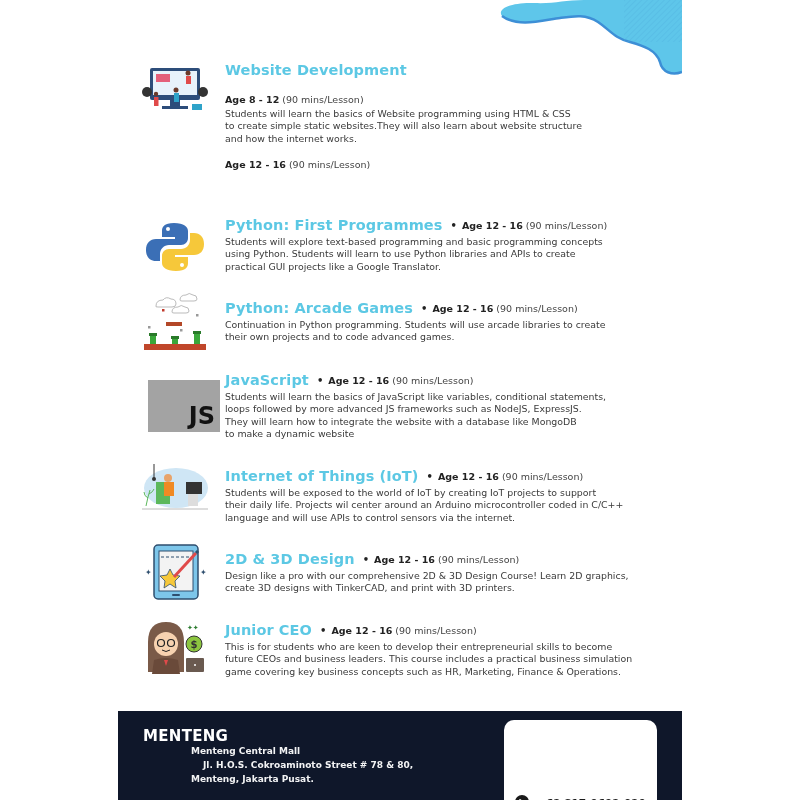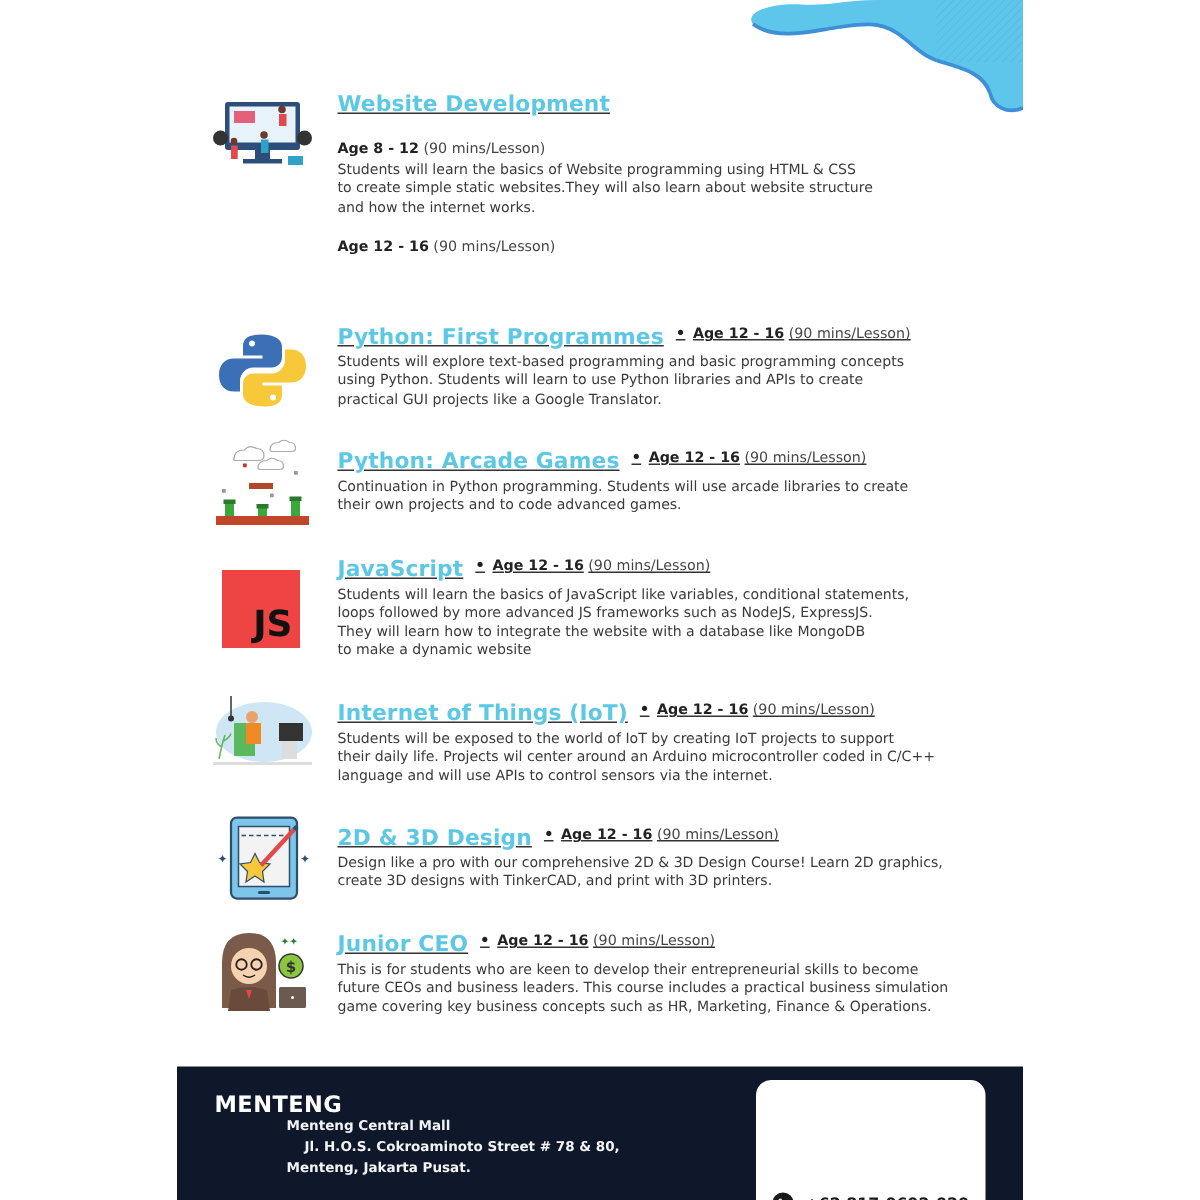--- a/index.html
+++ b/index.html
@@ -5,21 +5,21 @@
   * { box-sizing: border-box; margin: 0; padding: 0; }
   html, body { width: 800px; height: 800px; background: #ffffff; overflow: hidden; }
   body { position: relative; font-family: "DejaVu Sans", sans-serif; color: #333; }
 
   .blob { position: absolute; left: 494px; top: 0; width: 188px; height: 76px; }
 
   .course { position: absolute; left: 140px; width: 540px; }
   .course .icon { position: absolute; left: 0; top: 0; width: 70px; height: 60px; }
   .course .body { position: absolute; left: 85px; top: 0; width: 455px; }
 
-  .title-row { display: flex; align-items: flex-start; white-space: nowrap; text-decoration: underline; }
+  .title-row { display: flex; align-items: center; white-space: nowrap; }
   .ctitle { font-family: "DejaVu Sans", sans-serif; font-weight: bold; color: #5cc8e4; font-size: 14.5px; letter-spacing: 0.1px; }
   .bullet { font-size: 10px; color: #222; margin: 0 5px 0 8px; font-weight: bold; }
   .age { font-size: 9.5px; color: #222; font-weight: bold; }
   .dur { font-size: 9.5px; color: #444; font-weight: normal; margin-left: 3px; }
   .desc { font-size: 9.4px; line-height: 12.4px; color: #3a3a3a; margin-top: 3px; white-space: pre-line; }
   .sub { margin-top: 5px; }
   .sub .age-line { font-size: 9.5px; }
 
   .footer { position: absolute; left: 118px; top: 711px; width: 564px; height: 89px; background: #0f172a; }
   .loc-name { position: absolute; left: 25px; top: 16px; font-weight: bold; color: #fff; font-size: 15px; letter-spacing: 0.3px; }
@@ -123,21 +123,21 @@
       <span class="bullet">•</span>
       <span class="age">Age 12 - 16</span>
         <span class="dur">(90 mins/Lesson)</span>
     </div>
     <div class="desc">Continuation in Python programming. Students will use arcade libraries to create
 their own projects and to code advanced games.</div>
   </div>
 </div>
 
 <div class="course" style="top:372px;">
-  <div class="icon" style="left:8px;top:8px;width:52px;height:52px;background:#ef4444;position:absolute;">
+  <div class="icon" style="left:8px;top:8px;width:72px;height:52px;background:#a3a3a3;position:absolute;">
     <span style="position:absolute;right:5px;bottom:2px;font-weight:bold;font-size:24px;color:#111;font-family:'DejaVu Sans',sans-serif;">JS</span>
   </div>
   <div class="body">
     <div class="title-row">
       <span class="ctitle">JavaScript</span>
       <span class="bullet">•</span>
       <span class="age">Age 12 - 16</span>
         <span class="dur">(90 mins/Lesson)</span>
     </div>
     <div class="desc">Students will learn the basics of JavaScript like variables, conditional statements,

